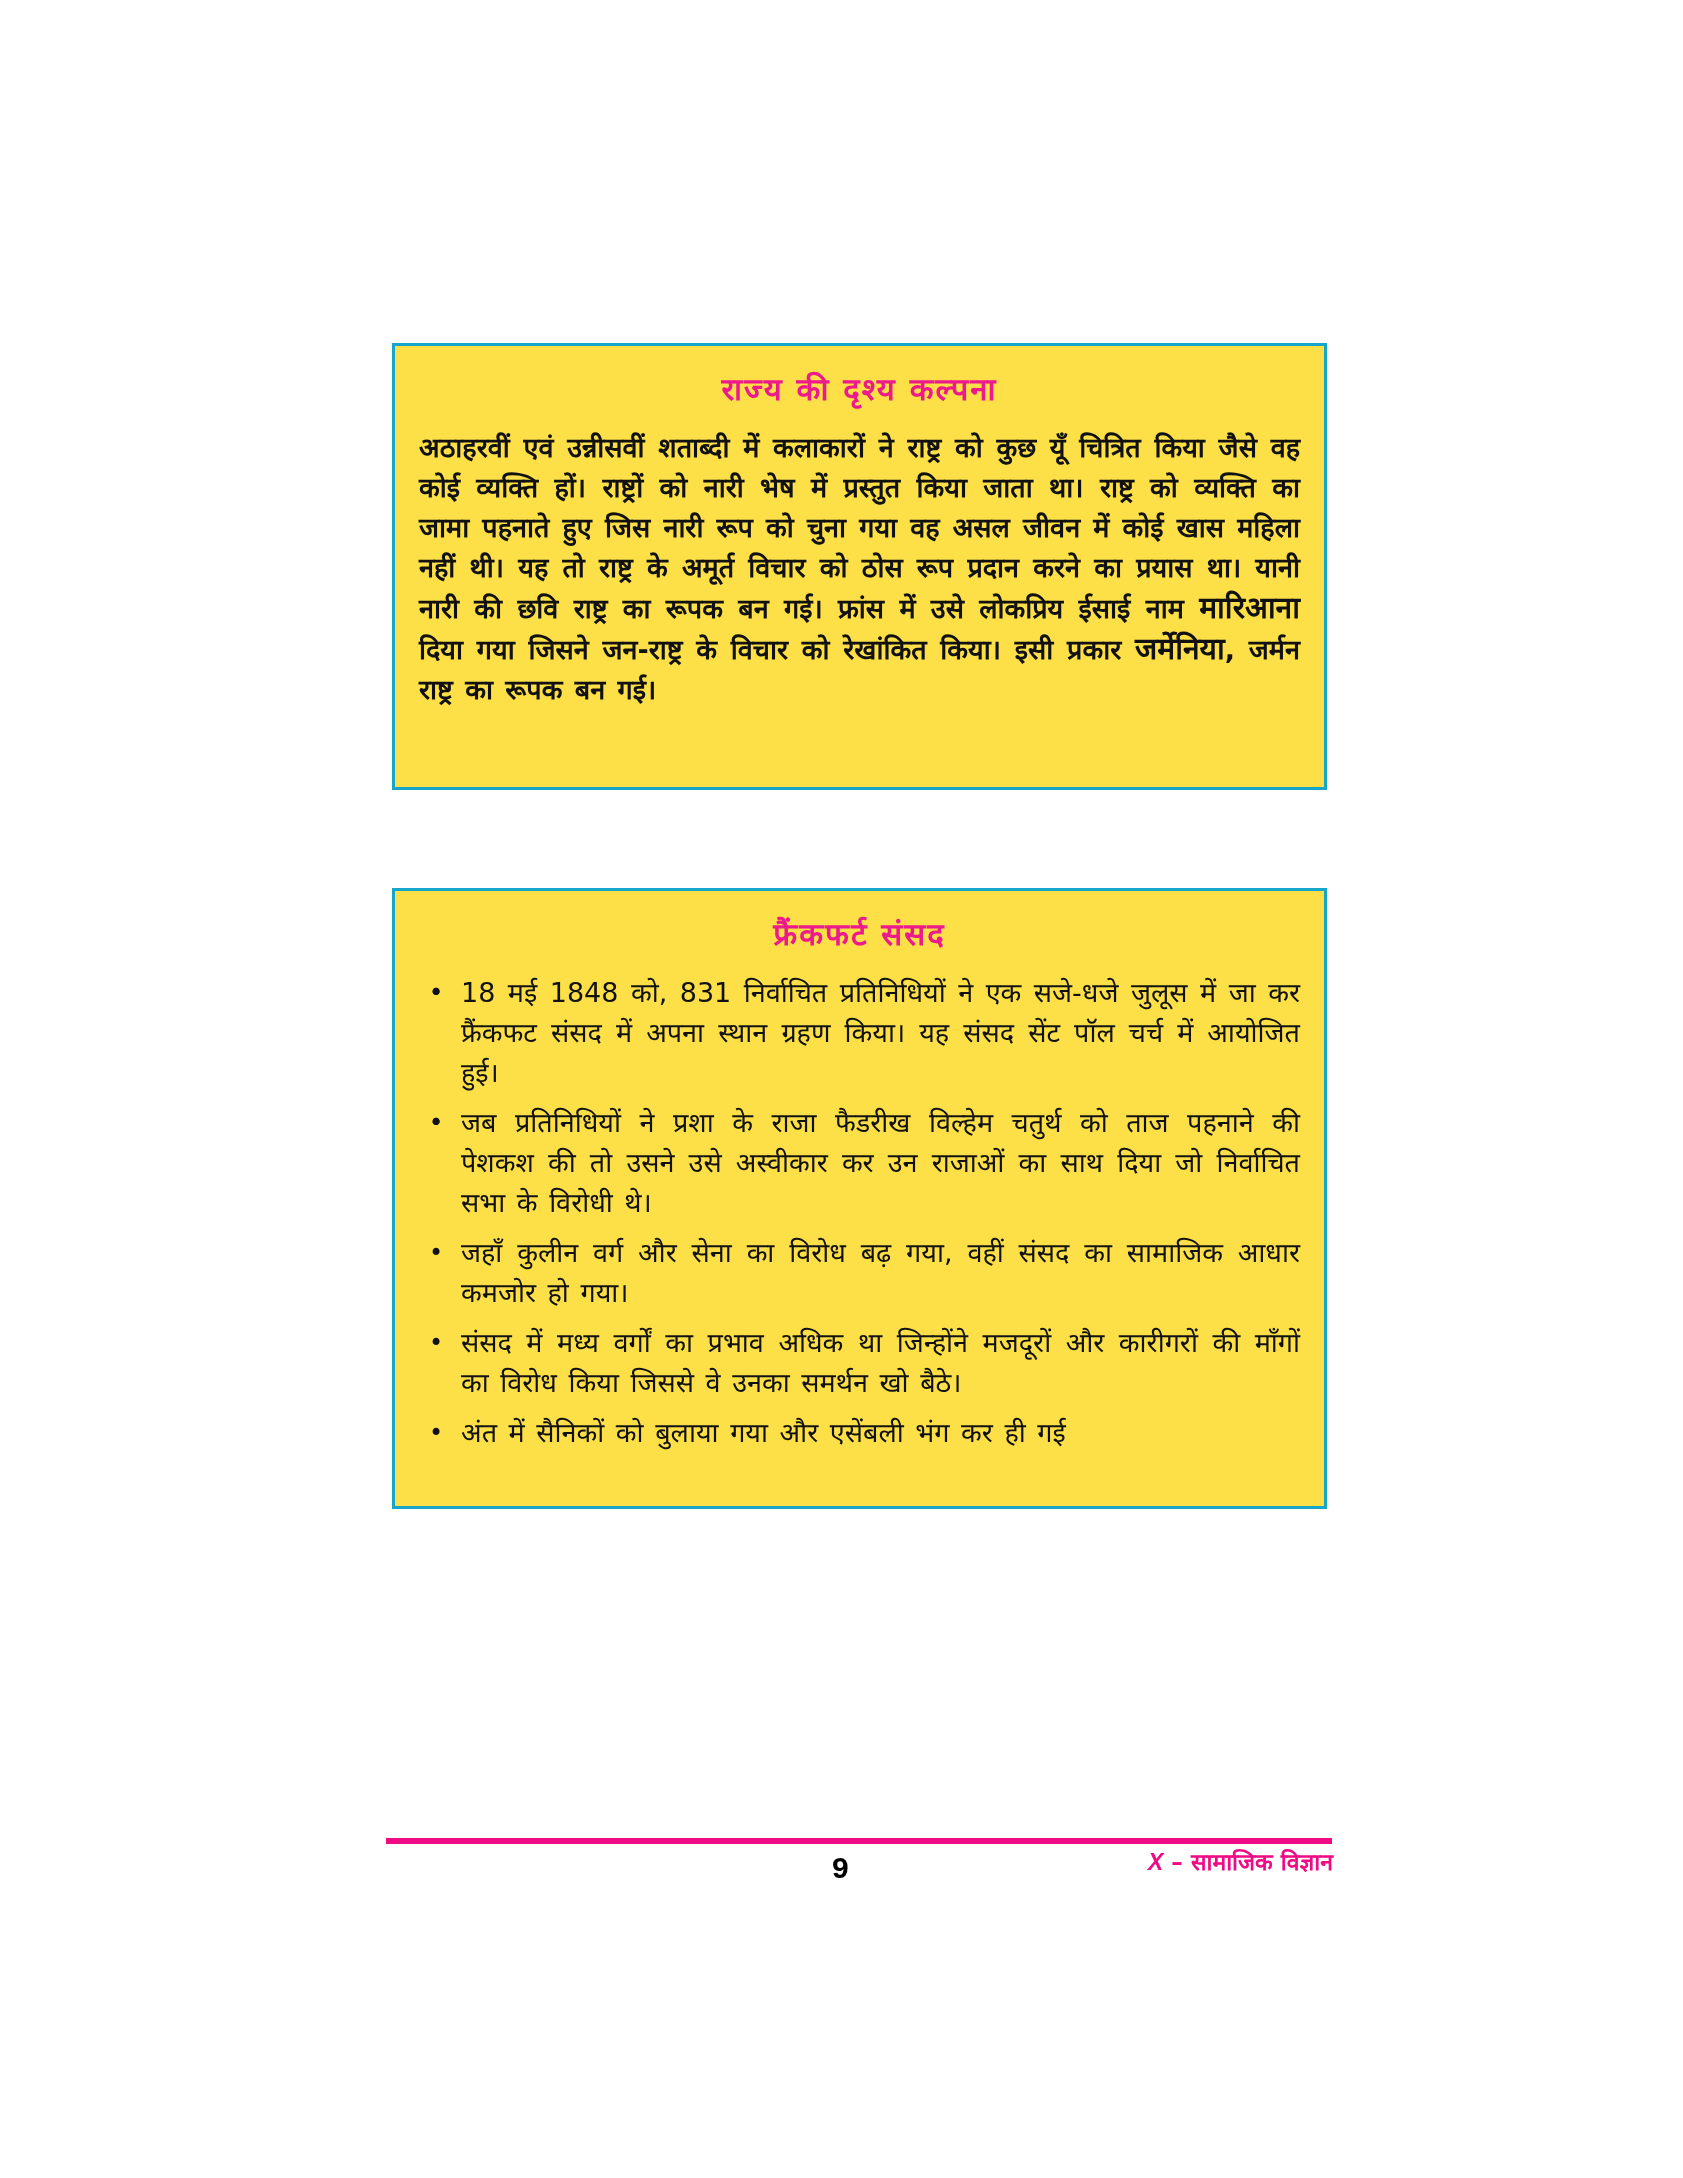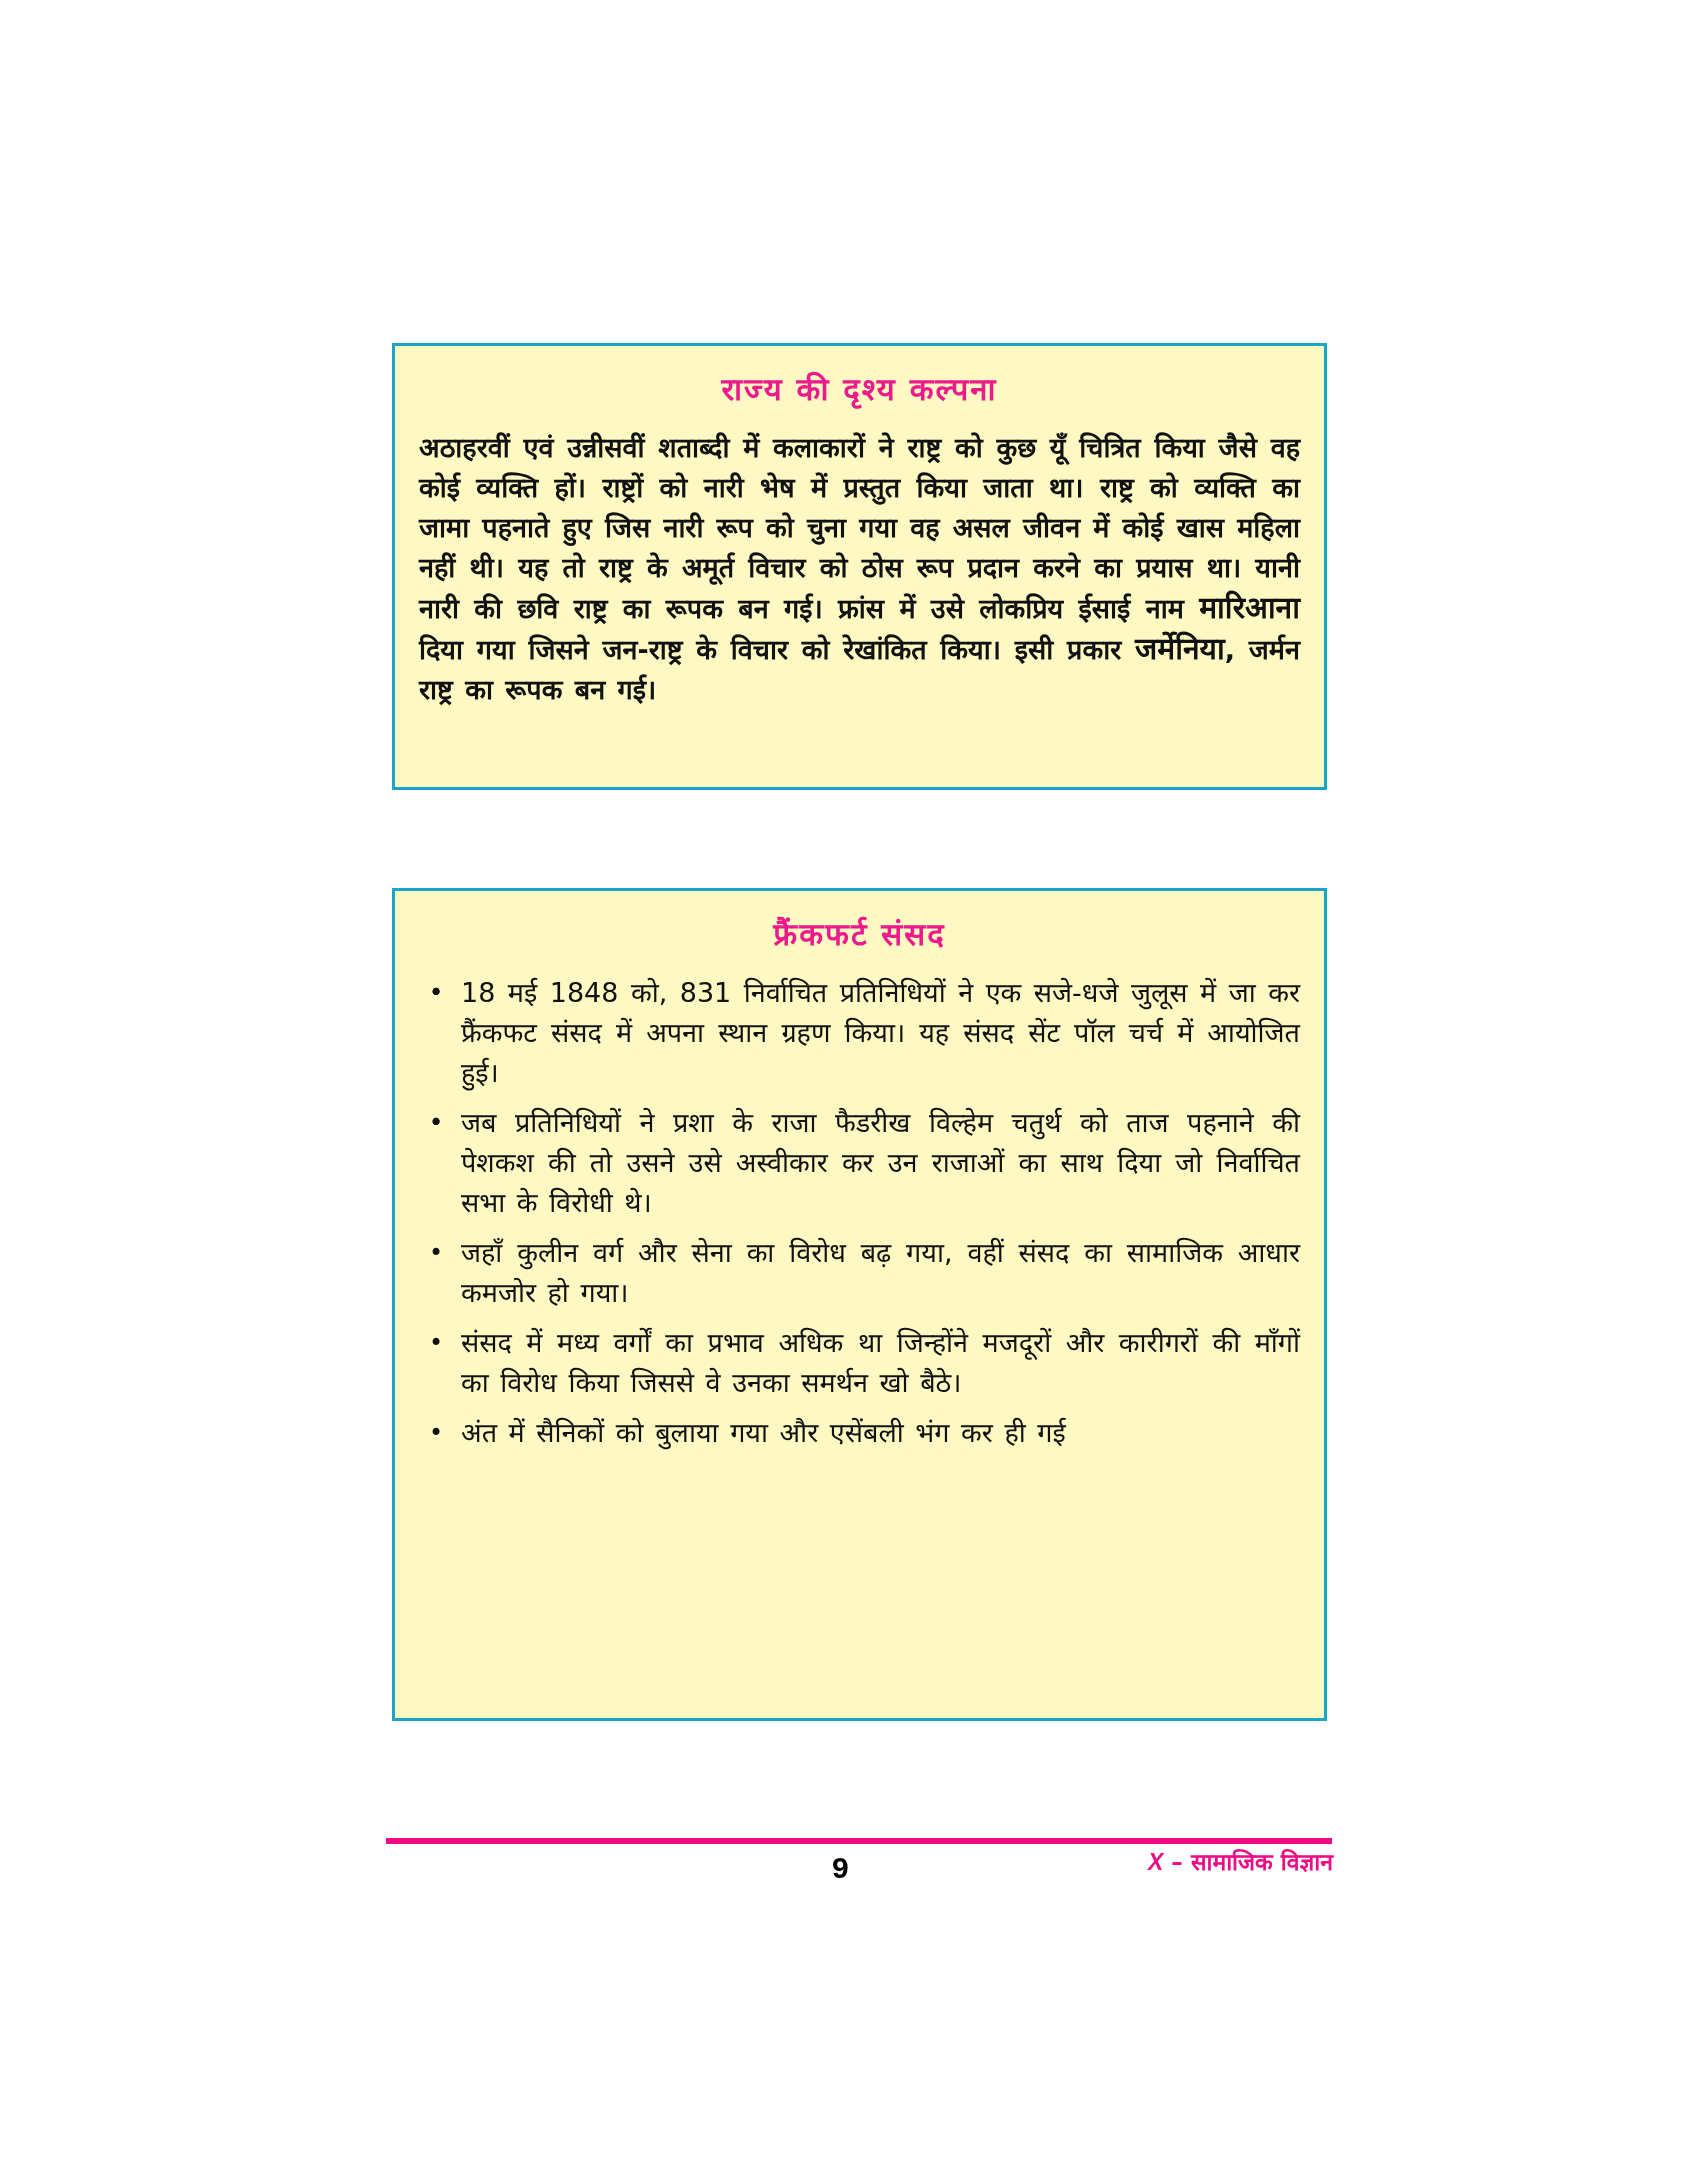--- a/index.html
+++ b/index.html
@@ -1,22 +1,22 @@
 <!DOCTYPE html>
 <html><head>
 <meta charset="utf-8">
 <style>
   html, body { margin:0; padding:0; background:#ffffff; }
   body { width:1683px; height:2178px; position:relative; font-family:"DejaVu Sans","Liberation Sans",sans-serif; color:#111; }
   .box {
     position:absolute; left:392px; width:935px;
-    background:#fef9c3; border:3px solid #17a6c9; box-sizing:border-box;
+    background:#fde047; border:3px solid #17a6c9; box-sizing:border-box;
   }
   .box1 { top:343px; height:447px; padding:22px 24px 0 24px; }
-  .box2 { top:888px; height:833px; padding:22px 24px 0 24px; }
+  .box2 { top:888px; height:621px; padding:22px 24px 0 24px; }
   .box-title {
     text-align:center; color:#ec1a8c; font-size:31px; font-weight:bold; letter-spacing:2px;
     margin:0 0 18px 0; line-height:42px;
   }
   .para {
     font-size:27px; line-height:40px; text-align:justify; margin:0; word-spacing:3px;font-weight:bold;
   }
   .para b { font-size:30px; }
   ul.points { list-style:none; margin:0; padding:0; }
   ul.points li {

